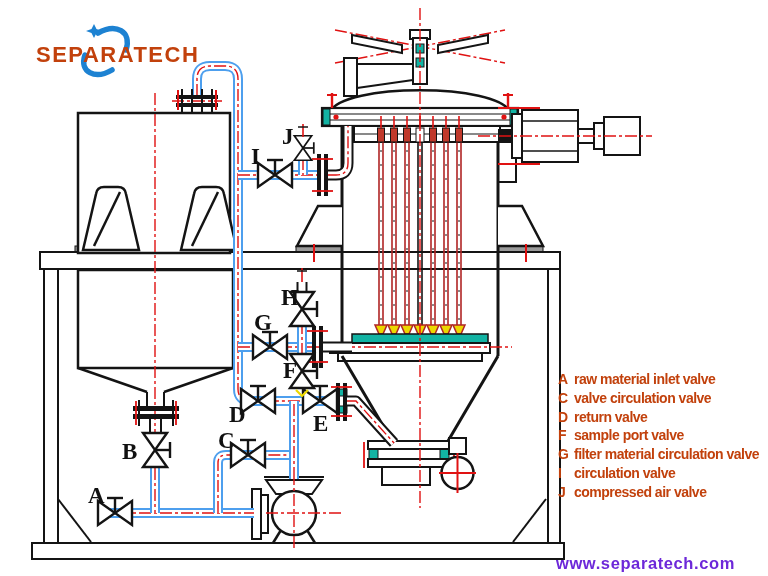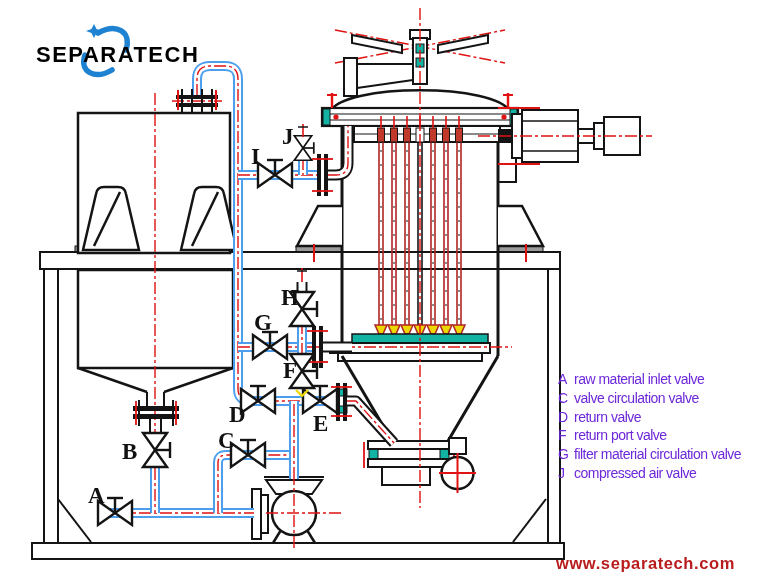--- a/index.html
+++ b/index.html
@@ -1,25 +1,25 @@
 <!DOCTYPE html>
 <html><head>
 <meta charset="utf-8">
 <style>
   html,body{margin:0;padding:0;}
   body{width:768px;height:576px;position:relative;background:#fff;overflow:hidden;
        font-family:"Liberation Sans",sans-serif;}
   svg{position:absolute;left:0;top:0;}
   .logo-text{position:absolute;left:36px;top:42px;font-size:22px;font-weight:bold;
-             letter-spacing:1.5px;color:#000000;}
-  .legend{position:absolute;left:558px;top:370px;font-size:14px;font-weight:normal;
-          letter-spacing:-0.5px;color:#6d28d9;line-height:18.8px;white-space:nowrap;}
+             letter-spacing:1.5px;color:#c2410c;}
+  .legend{position:absolute;left:558px;top:370px;font-size:14px;font-weight:bold;
+          letter-spacing:-0.5px;color:#c2410c;line-height:18.8px;white-space:nowrap;}
   .legend-key{display:inline-block;min-width:12px;margin-right:4px;}
   .website{position:absolute;left:556px;top:554px;font-size:16.5px;font-weight:bold;
-           letter-spacing:0.6px;color:#b91c1c;}
+           letter-spacing:0.6px;color:#6d28d9;}
   .vlabel{font-family:"Liberation Serif",serif;font-weight:bold;font-size:23px;fill:#111;}
   .po{stroke:#4d9fee;stroke-width:10;fill:none;stroke-linejoin:round;}
   .pi{stroke:#ffffff;stroke-width:6;fill:none;stroke-linejoin:round;}
   .pc{stroke:#e01212;stroke-width:1.4;fill:none;stroke-dasharray:12 3 3 3;}
   .wo{stroke:#141414;stroke-width:11;fill:none;stroke-linejoin:round;}
   .wi{stroke:#ffffff;stroke-width:7;fill:none;stroke-linejoin:round;}
   .cl{stroke:#e01212;stroke-width:1.4;fill:none;stroke-dasharray:12 3 3 3;}
   .bk{stroke:#141414;fill:none;}
   .bkf{stroke:#141414;fill:#ffffff;}
   .rd{stroke:#e01212;fill:none;}
@@ -387,18 +387,19 @@
     <text class="vlabel" x="282" y="144">J</text>
   </g>
 </svg>
 
 <div class="logo-text">SEPARATECH</div>
 
 <div class="legend">
   <div><span class="legend-key">A</span><span>raw material inlet valve</span></div>
   <div><span class="legend-key">C</span><span>valve circulation valve</span></div>
   <div><span class="legend-key">D</span><span>return valve</span></div>
-  <div><span class="legend-key">F</span><span>return port valve</span></div>
+  <div><span class="legend-key">F</span><span>sample port valve</span></div>
   <div><span class="legend-key">G</span><span>filter material circulation valve</span></div>
+  <div><span class="legend-key">I</span><span>circulation valve</span></div>
   <div><span class="legend-key">J</span><span>compressed air valve</span></div>
 </div>
 
 <div class="website">www.separatech.com</div>
 
 </body></html>

